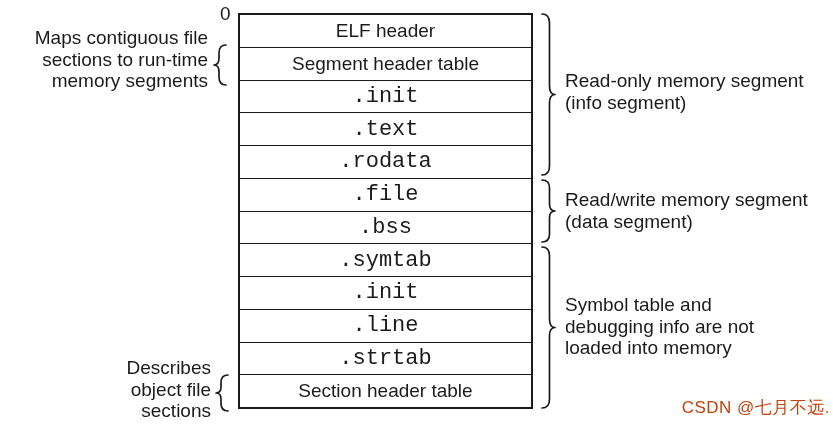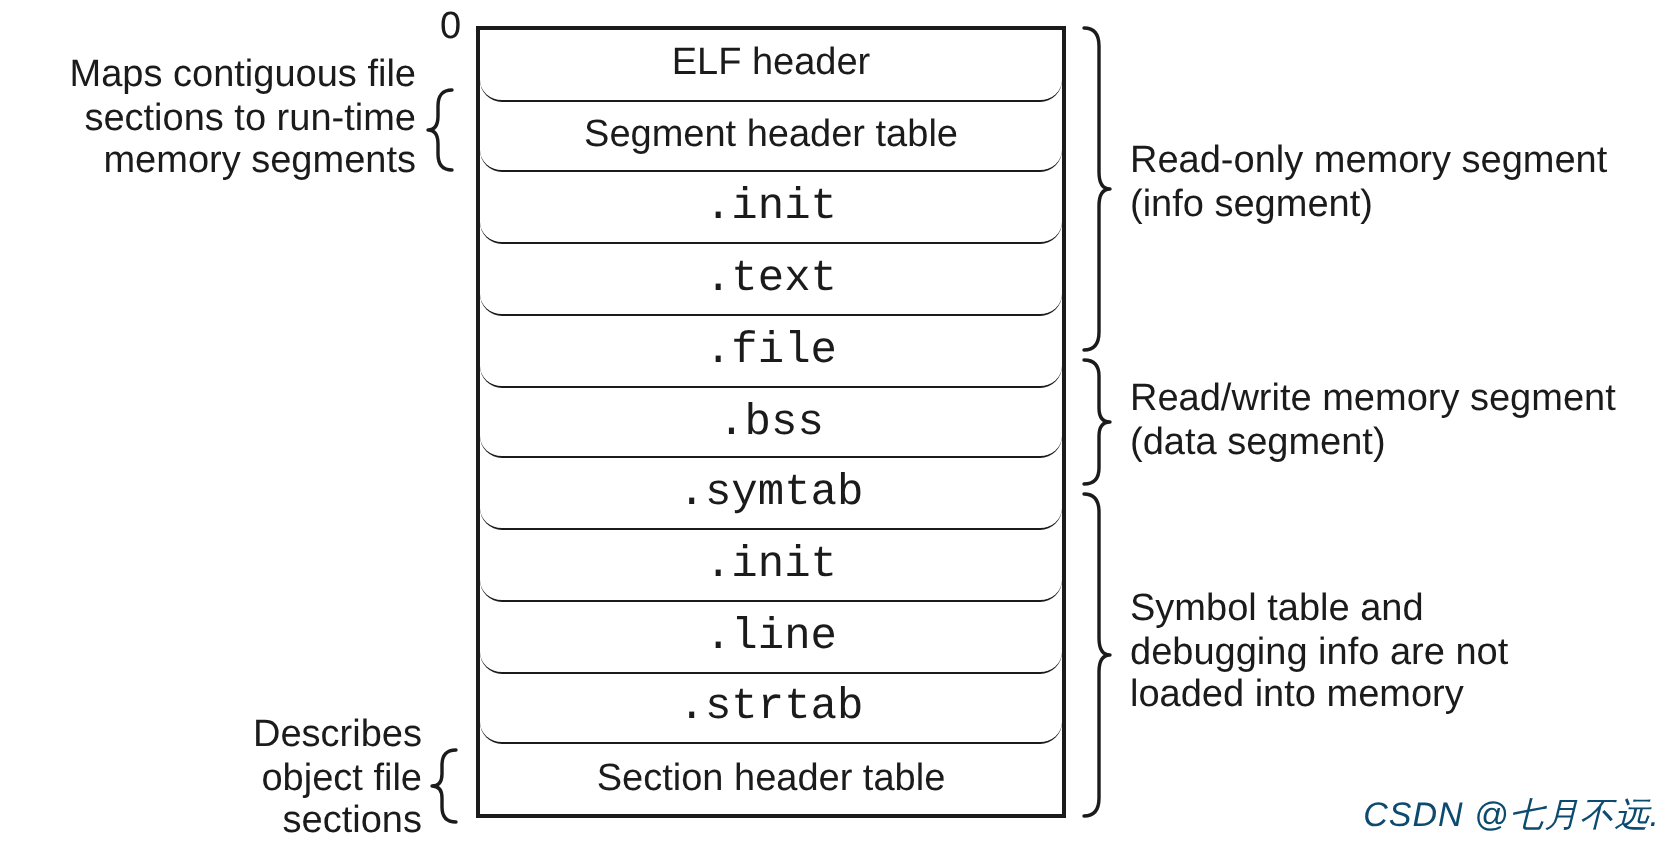--- a/index.html
+++ b/index.html
@@ -8,36 +8,36 @@
     font-family:"Liberation Sans",sans-serif;color:#1b1b1b;overflow:hidden;
   }
   .origin{position:absolute;left:220px;top:3px;font-size:19px;}
   .elf-table{
     position:absolute;left:238px;top:13px;width:295px;height:396px;
     border:2px solid #1b1b1b;box-sizing:border-box;
     display:flex;flex-direction:column;background:#ffffff;
   }
   .row{
     flex:1;display:flex;align-items:center;justify-content:center;
-    border-bottom:1.6px solid #1b1b1b;font-size:19px;box-sizing:border-box;border-radius:11px;
+    border-bottom:1.6px solid #1b1b1b;font-size:19px;box-sizing:border-box;
   }
   .row:last-child{border-bottom:none;}
   .row.mono span{font-family:"Liberation Mono","DejaVu Sans Mono",monospace;font-size:22px;}
   .ann{position:absolute;font-size:19px;line-height:21.5px;white-space:pre-line;}
   .ann.left{text-align:right;}
   .a-left-1{left:16px;top:27px;width:192px;}
   .a-left-2{left:21px;top:357px;width:190px;}
   .a-right-1{left:565px;top:70px;}
   .a-right-2{left:565px;top:189px;}
   .a-right-3{left:565px;top:294px;}
   .brace{position:absolute;}
   .brace path{fill:none;stroke:#1b1b1b;stroke-width:1.7;stroke-linecap:round;stroke-linejoin:round;}
   .watermark{
-    position:absolute;right:3px;top:396px;font-size:17px;color:#0c4a6e;
-    text-align:right;letter-spacing:0.5px;font-style:italic;
+    position:absolute;right:3px;top:396px;font-size:17px;color:#c2410c;
+    text-align:right;letter-spacing:0.5px;
   }
 </style>
 </head>
 <body>
 
 <div class="canvas">
 
   <div class="origin">0</div>
 
   <div class="elf-table" id="elf-table">
@@ -45,20 +45,23 @@
         <span>ELF header</span>
       </div>
       <div class="row sans">
         <span>Segment header table</span>
       </div>
       <div class="row mono">
         <span>.init</span>
       </div>
       <div class="row mono">
         <span>.text</span>
+      </div>
+      <div class="row mono">
+        <span>.rodata</span>
       </div>
       <div class="row mono">
         <span>.file</span>
       </div>
       <div class="row mono">
         <span>.bss</span>
       </div>
       <div class="row mono">
         <span>.symtab</span>
       </div>

